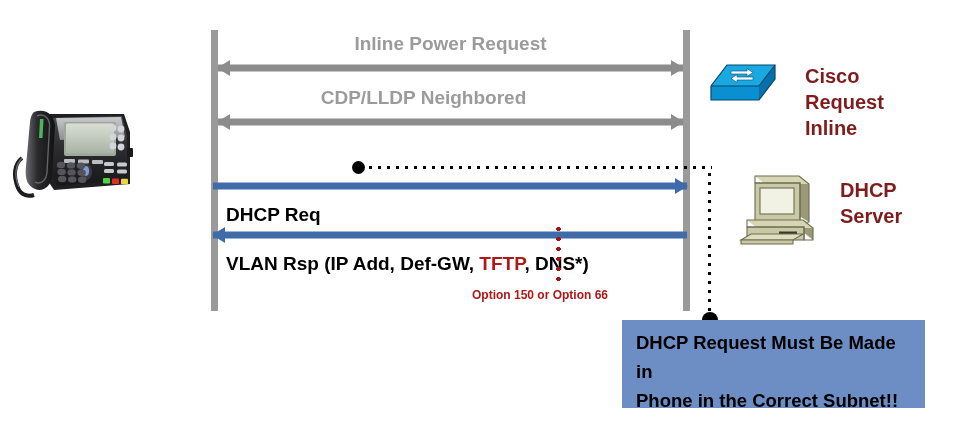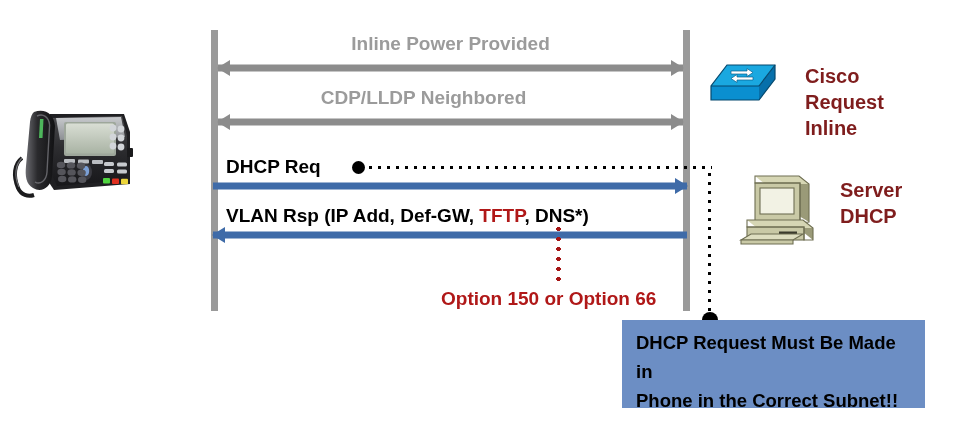--- a/index.html
+++ b/index.html
@@ -62,30 +62,32 @@
     font-size: 19px;
     white-space: nowrap;
     text-align: center;
   }
   .lbl-black {
     position: absolute;
     color: #000000;
     font-weight: bold;
     font-size: 19px;
     white-space: nowrap;
+    margin-top: 48px;
   }
   .tftp {
     color: #b01818;
   }
   .lbl-red {
     position: absolute;
     color: #b01818;
     font-weight: bold;
-    font-size: 19px;
+    font-size: 12px;
     white-space: nowrap;
+    margin-left: 31px;
   }
 
   
   .dot-h {
     position: absolute;
     height: 5px;
     background-image: radial-gradient(circle, #000 1.6px, transparent 1.9px);
     background-size: 9px 5px;
     background-repeat: repeat-x;
     background-position: left center;
@@ -212,21 +214,21 @@
       <path d="M29 24 C35 21 41 25 41.6 33 L39 80 C38.4 89 32 93 27 90" fill="none" stroke="#8a8a90" stroke-width="1.4" opacity="0.65"></path>
       <path d="M32 27 L35.5 27 L34.5 46 L31 46 Z" fill="#55d065" opacity="0.85"></path>
 
       <rect x="119" y="56" width="6" height="9" rx="1" fill="#1a1a1c"></rect>
     </svg>
   </div>
 
   <div class="lifeline" style="left:211px; top:30px; height:281px;"></div>
   <div class="lifeline" style="left:683px; top:30px; height:281px;"></div>
 
-  <div class="lbl-gray" style="left:211px; top:33px; width:479px;">Inline Power Provided</div>
+  <div class="lbl-gray" style="left:211px; top:33px; width:479px;">Inline Power Request</div>
   <div class="arrow-row gray" style="left:218px; top:61px; width:465px;">
     <div class="arrow-shaft"></div>
     <div class="arrow-head head-left"></div>
     <div class="arrow-head head-right"></div>
   </div>
 
   <div class="lbl-gray" style="left:211px; top:87px; width:425px;">CDP/LLDP Neighbored</div>
   <div class="arrow-row gray" style="left:218px; top:115px; width:465px;">
     <div class="arrow-shaft"></div>
     <div class="arrow-head head-left"></div>
@@ -302,22 +304,22 @@
       <rect x="10" y="57" width="57" height="13" fill="#c9c9a6" stroke="#6e6e52" stroke-width="1.1"></rect>
       <polygon points="10,50 66,50 76,58 76,70 67,70 67,57 10,57" fill="none" stroke="#6e6e52" stroke-width="1.1"></polygon>
 
       <rect x="42" y="61.5" width="18" height="2.6" fill="#3b3b2c"></rect>
 
       <polygon points="4,70 56,70 66,64 14,64" fill="#dedec0" stroke="#6e6e52" stroke-width="1.1"></polygon>
       <polygon points="4,70 56,70 56,74 4,74" fill="#c9c9a6" stroke="#6e6e52" stroke-width="1.1"></polygon>
     </svg>
   </div>
   <div class="dev-label" style="left:840px; top:177px;">
+    <div>DHCP</div>
     <div>Server</div>
-    <div>DHCP</div>
   </div>
 
   <div class="callout" style="left:622px; top:320px; width:303px; height:88px;">
     <div>DHCP Request Must Be Made in</div>
     <div>Phone in the Correct Subnet!!</div>
   </div>
 
 </div>
 
 </body></html>

